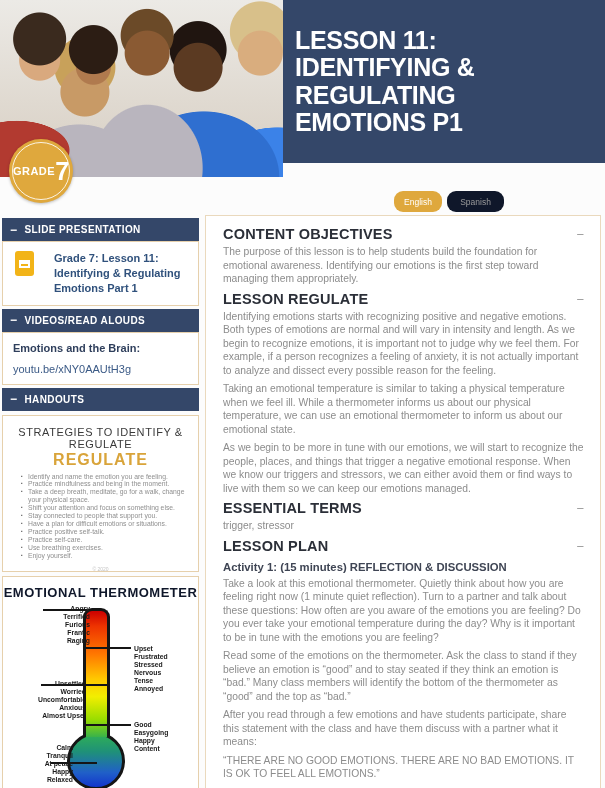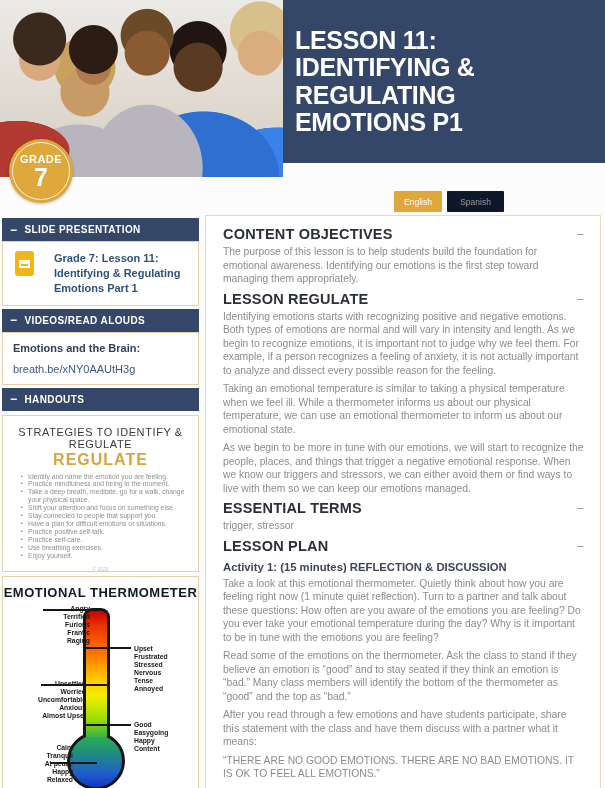--- a/index.html
+++ b/index.html
@@ -27,30 +27,30 @@
       radial-gradient(circle at 92% 30%, #d9ad7e 0 22px, transparent 23px),
       radial-gradient(circle at 92% 18%, #d8c08a 0 30px, transparent 31px),
       radial-gradient(ellipse at 98% 90%, #3b82e8 0 55px, transparent 56px),
       linear-gradient(180deg, #eceae6 0%, #ddd6cc 70%, #cfc6ba 100%);
   }
   .banner { position:absolute; left:283px; top:0; width:322px; height:163px;
     background:#344769; display:flex; align-items:center; padding:0 18px 0 12px; }
   .banner h1 { color:#ffffff; font-size:25px; line-height:1.1; font-weight:bold;
     letter-spacing:-0.3px; }
   .grade-badge { position:absolute; left:9px; top:139px; width:64px; height:64px;
-    border-radius:50%; background:#dfa83d; z-index:5; display:flex; flex-direction:column;
+    border-radius:50%; background:#dfa83d; z-index:5; display:flex; flex-direction:row;
     align-items:center; justify-content:center; box-shadow:0 1px 3px rgba(0,0,0,.25); }
   .grade-badge .ring { position:absolute; inset:3px; border:1px solid rgba(255,255,255,.85);
     border-radius:50%; }
   .grade-badge .g-label { color:#fff; font-size:11px; font-weight:bold; letter-spacing:.5px; }
   .grade-badge .g-num { color:#fff; font-size:25px; font-weight:bold; line-height:1; }
 
   .lang-row { position:absolute; top:191px; right:1px; display:flex; gap:5px; }
   .lang-btn { height:21px; font-size:8.5px; display:flex; align-items:center;
-    justify-content:center; border:none; cursor:pointer; border-radius:1px;
+    justify-content:center; border:none; cursor:pointer; border-radius:9px;
     font-family:"Liberation Sans", sans-serif; }
   .lang-btn.active { width:48px; background:#dfa83d; color:#fff; }
   .lang-btn.inactive { width:57px; background:#0f172a; color:#9a9a9a; }
 
   
   .sidebar { position:absolute; left:2px; top:218px; width:197px; }
   .side-bar-header { background:#344769; color:#fff; height:23px; display:flex;
     align-items:center; padding:0 8px; font-size:10px; font-weight:bold;
     letter-spacing:.4px; margin-top:3px; }
   .side-bar-header:first-child { margin-top:0; }
@@ -147,21 +147,21 @@
         <div class="slides-link">Grade 7: Lesson 11: Identifying &amp; Regulating Emotions Part 1</div>
       </div>
     </div>
 
     <div class="side-bar-header">
       <span class="minus">−</span>
       <span>VIDEOS/READ ALOUDS</span>
     </div>
     <div class="side-box">
       <div class="video-title">Emotions and the Brain:</div>
-      <div class="video-url">breath.be/xNY0AAUtH3g</div>
+      <div class="video-url">youtu.be/xNY0AAUtH3g</div>
     </div>
 
     <div class="side-bar-header">
       <span class="minus">−</span>
       <span>HANDOUTS</span>
     </div>
 
     <div class="handout-card card-strategies">
       <div class="strat-kicker">STRATEGIES TO IDENTIFY &amp; REGULATE</div>
       <div class="strat-title">REGULATE</div>

